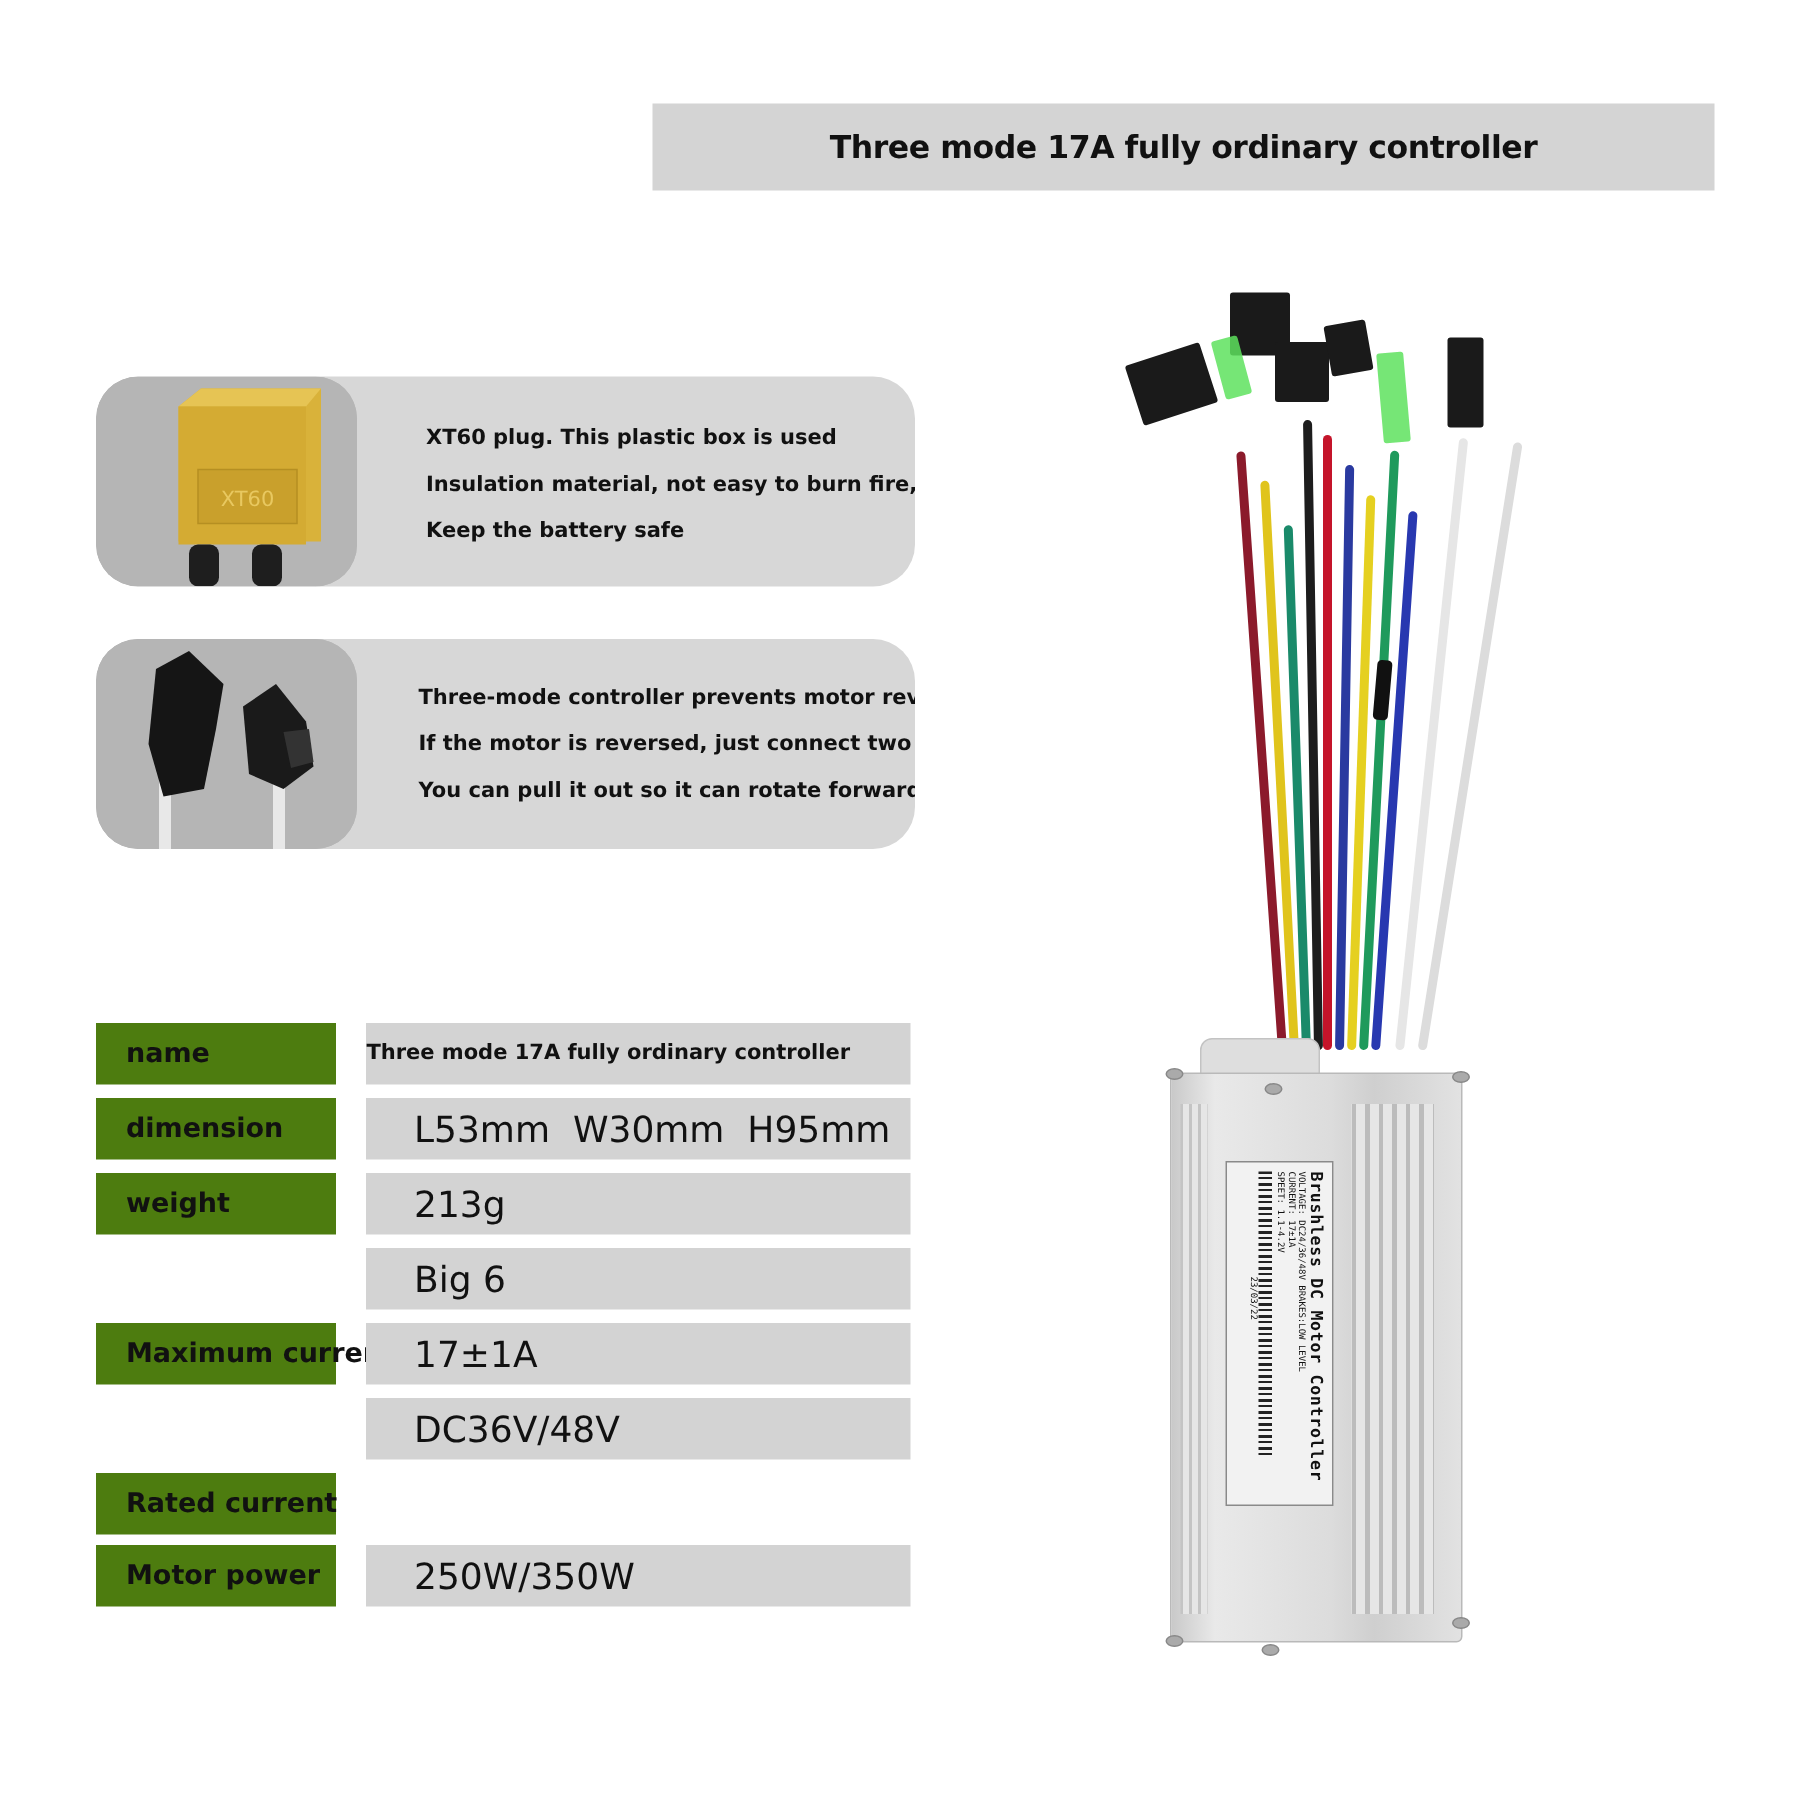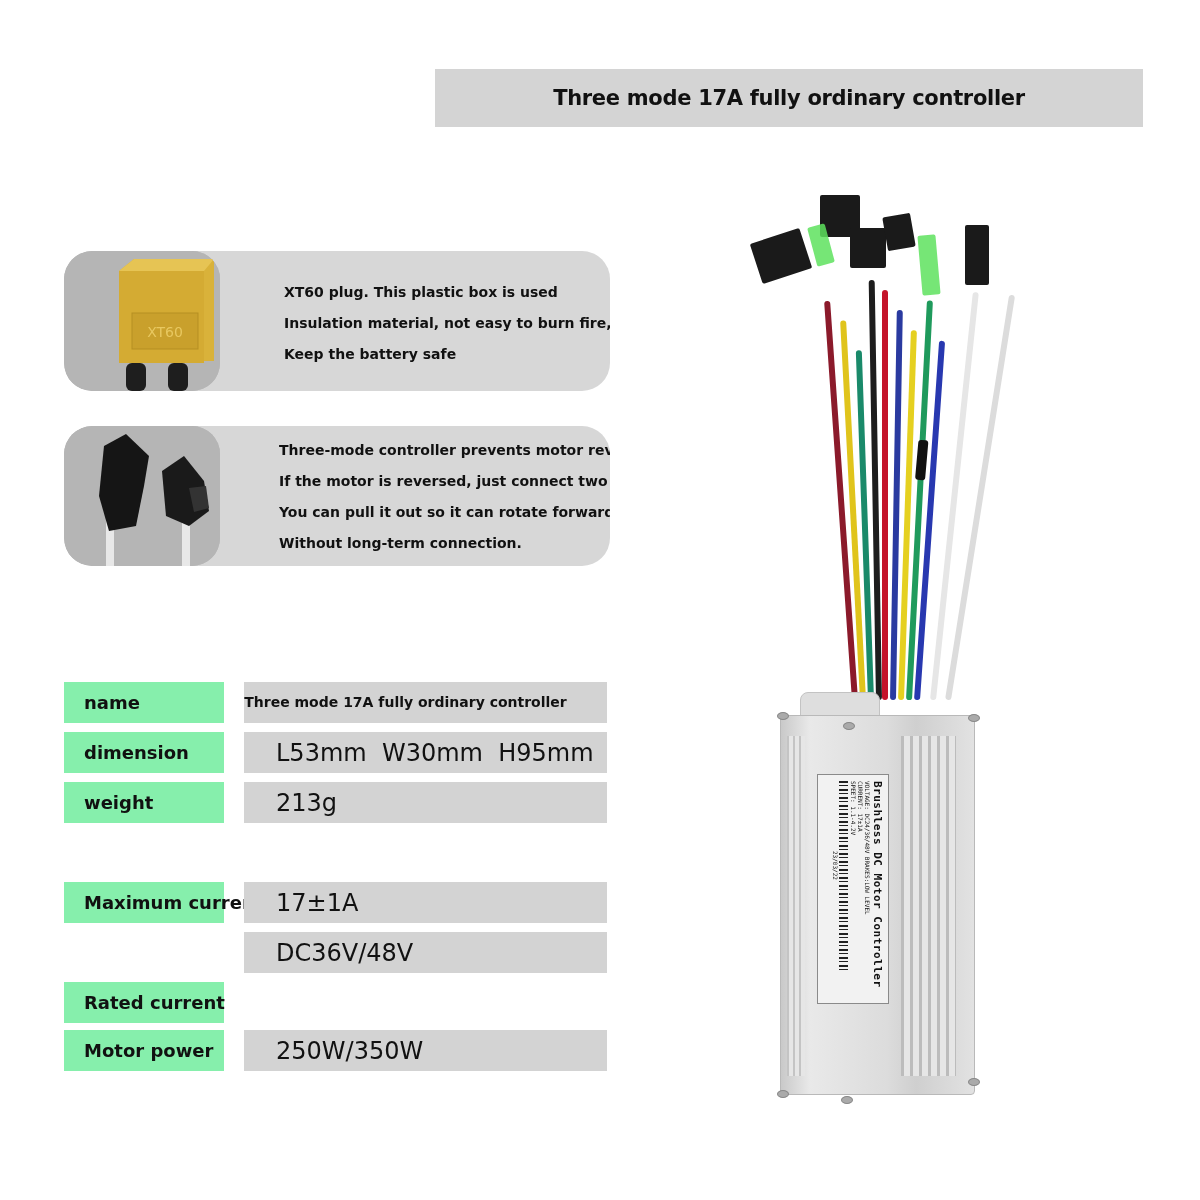--- a/index.html
+++ b/index.html
@@ -10,38 +10,38 @@
     position: absolute; left: 435px; top: 69px; width: 708px; height: 58px;
     background: #d4d4d4; display: flex; align-items: center; justify-content: center;
     font-weight: bold; font-size: 21px; letter-spacing: -0.3px;
   }
 
   .feature-card {
     position: absolute; left: 64px; width: 546px; height: 140px;
     background: #d7d7d7; border-radius: 28px; overflow: hidden;
   }
   .feature-card .thumb {
-    position: absolute; left: 0; top: 0; width: 156px; height: 140px;
+    position: absolute; left: 0; top: 0; width: 174px; height: 140px;
     background: #b8b8b8; border-radius: 28px; overflow: hidden;
   }
   .feature-card .lines {
     position: absolute; left: 220px; top: 0; bottom: 0;
     display: flex; flex-direction: column; justify-content: center;
     font-weight: bold; font-size: 14px; white-space: nowrap;
   }
   .card1 { top: 251px; }
   .card1 .lines { gap: 15px; padding-top: 4px; }
   .card2 { top: 426px; }
   .card2 .lines { left: 215px; gap: 15px; }
 
   .spec-table { position: absolute; left: 64px; top: 682px; width: 544px; }
   .spec-row { position: absolute; left: 0; width: 544px; height: 41px; }
   .spec-label {
     position: absolute; left: 0; top: 0; width: 160px; height: 41px;
-    background: #86efac; display: flex; align-items: center; padding-left: 20px;
+    background: #4d7c0f; display: flex; align-items: center; padding-left: 20px;
     font-weight: bold; font-size: 18px; white-space: nowrap; overflow: visible;
   }
   .spec-value {
     position: absolute; left: 180px; top: 0; width: 363px; height: 41px;
     background: #d3d3d3; display: flex; align-items: center; padding-left: 32px;
     font-size: 24px; white-space: nowrap;
   }
   .spec-value.small {
     font-size: 14px; font-weight: bold; justify-content: center; text-align: center;
     padding-left: 0; padding-right: 40px; line-height: 17px; white-space: normal;
@@ -119,38 +119,38 @@
       <rect x="118" y="80" width="8" height="60" fill="#e8e8e8"></rect>
       <path d="M40 20 L62 8 L85 30 L80 60 L72 100 L45 105 L35 70 Z" fill="#151515"></path>
       <path d="M98 45 L120 30 L140 55 L145 85 L125 100 L102 90 Z" fill="#1a1a1a"></path>
       <path d="M125 62 L142 60 L145 82 L130 86 Z" fill="#333"></path>
     </svg>
   </div>
   <div class="lines">
     <div>Three-mode controller prevents motor reversal,</div>
     <div>If the motor is reversed, just connect two cables</div>
     <div>You can pull it out so it can rotate forward,</div>
-    <div>Without long-term connection.</div>
   </div>
 </div>
 
 <div class="spec-table">
   <div class="spec-row" style="top:0px">
     <div class="spec-label">name</div>
     <div class="spec-value small">Three mode 17A fully ordinary controller</div>
   </div>
   <div class="spec-row" style="top:50px">
     <div class="spec-label">dimension</div>
     <div class="spec-value" style="white-space:pre">L53mm  W30mm  H95mm</div>
   </div>
   <div class="spec-row" style="top:100px">
     <div class="spec-label">weight</div>
     <div class="spec-value">213g</div>
   </div>
   <div class="spec-row" style="top:150px">
+    <div class="spec-value">Big 6</div>
   </div>
   <div class="spec-row" style="top:200px">
     <div class="spec-label">Maximum current</div>
     <div class="spec-value">17±1A</div>
   </div>
   <div class="spec-row" style="top:250px">
     <div class="spec-value">DC36V/48V</div>
   </div>
   <div class="spec-row" style="top:300px">
     <div class="spec-label">Rated current</div>

